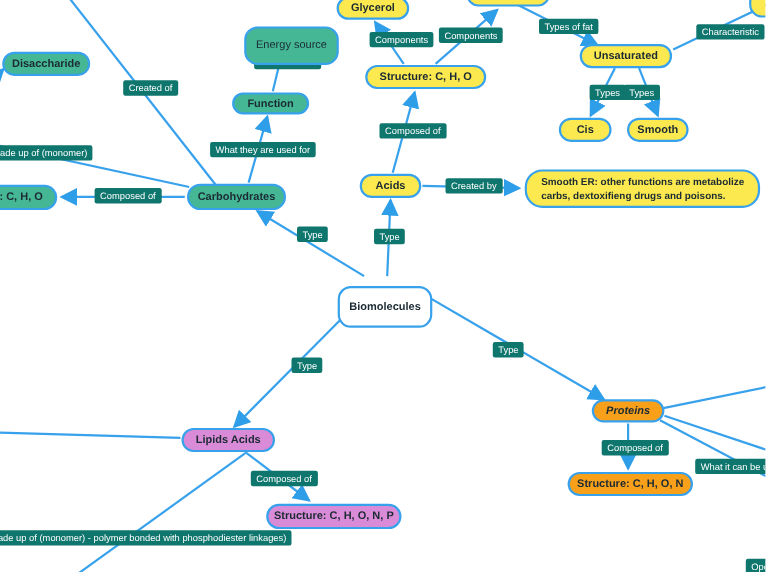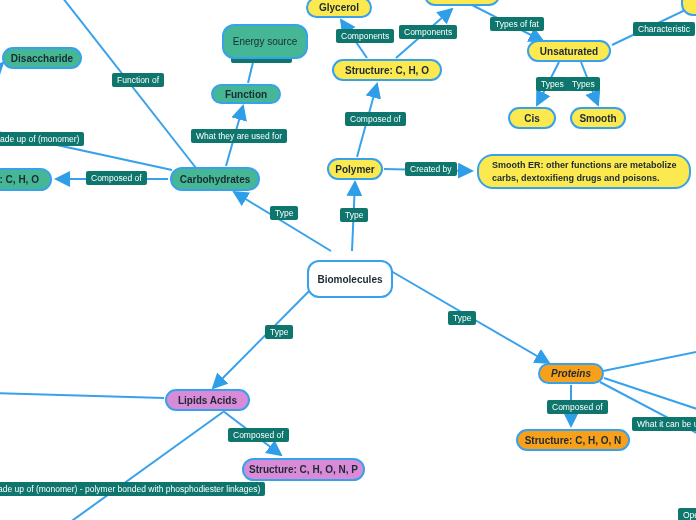--- a/index.html
+++ b/index.html
@@ -53,21 +53,21 @@
       <line x1="164" y1="398" x2="-12" y2="393"></line>
       <line x1="223" y1="412" x2="62" y2="528"></line>
       <line x1="223" y1="411" x2="281" y2="455" marker-end="url(#arr)"></line>
       <line x1="571" y1="385" x2="571" y2="426" marker-end="url(#arr)"></line>
       <line x1="603" y1="371" x2="706" y2="350"></line>
       <line x1="604" y1="378" x2="706" y2="412"></line>
       <line x1="600" y1="382" x2="706" y2="438"></line>
     </g>
   </svg>
 
-  <div class="elabel" style="left:112px;top:73px;">Function of</div>
+  <div class="elabel" style="left:112px;top:73px;">Created of</div>
   <div class="elabel" style="left:-12px;top:132px;">Made up of (monomer)</div>
   <div class="elabel" style="left:86px;top:171px;">Composed of</div>
   <div class="elabel" style="left:191px;top:129px;">What they are used for</div>
   <div class="elabel" style="left:231px;top:49px;">Main function</div>
   <div class="elabel" style="left:336px;top:29px;">Components</div>
   <div class="elabel" style="left:399px;top:25px;">Components</div>
   <div class="elabel" style="left:490px;top:17px;">Types of fat</div>
   <div class="elabel" style="left:633px;top:22px;">Characteristic</div>
   <div class="elabel" style="left:536px;top:77px;">Types</div>
   <div class="elabel" style="left:567px;top:77px;">Types</div>
@@ -84,21 +84,21 @@
   <div class="elabel" style="left:678px;top:508px;">Oper</div>
 
   <div class="node whitefill" style="left:307px;top:260px;width:86px;height:38px;">Biomolecules</div>
 
   <div class="node teal" style="left:170px;top:167px;width:90px;height:24px;">Carbohydrates</div>
   <div class="node teal" style="left:2px;top:47px;width:80px;height:22px;">Disaccharide</div>
   <div class="node teal" style="left:-58px;top:168px;width:110px;height:23px;">Structure: C, H, O</div>
   <div class="node teal" style="left:211px;top:84px;width:70px;height:20px;">Function</div>
   <div class="node teal regular" style="left:222px;top:7px;width:86px;height:35px;margin-top:17px;">Energy source</div>
 
-  <div class="node yellow" style="left:327px;top:158px;width:56px;height:22px;">Polymer</div>
+  <div class="node yellow" style="left:327px;top:158px;width:56px;height:22px;">Acids</div>
   <div class="node yellow" style="left:332px;top:59px;width:110px;height:22px;">Structure: C, H, O</div>
   <div class="node yellow" style="left:306px;top:-3px;width:66px;height:21px;">Glycerol</div>
   <div class="node yellow" style="left:424px;top:-16px;width:76px;height:22px;"></div>
   <div class="node yellow" style="left:527px;top:40px;width:84px;height:22px;">Unsaturated</div>
   <div class="node yellow" style="left:508px;top:107px;width:48px;height:22px;">Cis</div>
   <div class="node yellow" style="left:570px;top:107px;width:56px;height:22px;">Smooth</div>
   <div class="node yellow" style="left:681px;top:-10px;width:70px;height:26px;"></div>
   <div class="node yellow bignote" style="left:477px;top:154px;width:214px;height:35px;">
     <div>Smooth ER: other functions are metabolize</div>
     <div>carbs, dextoxifieng drugs and poisons.</div>

